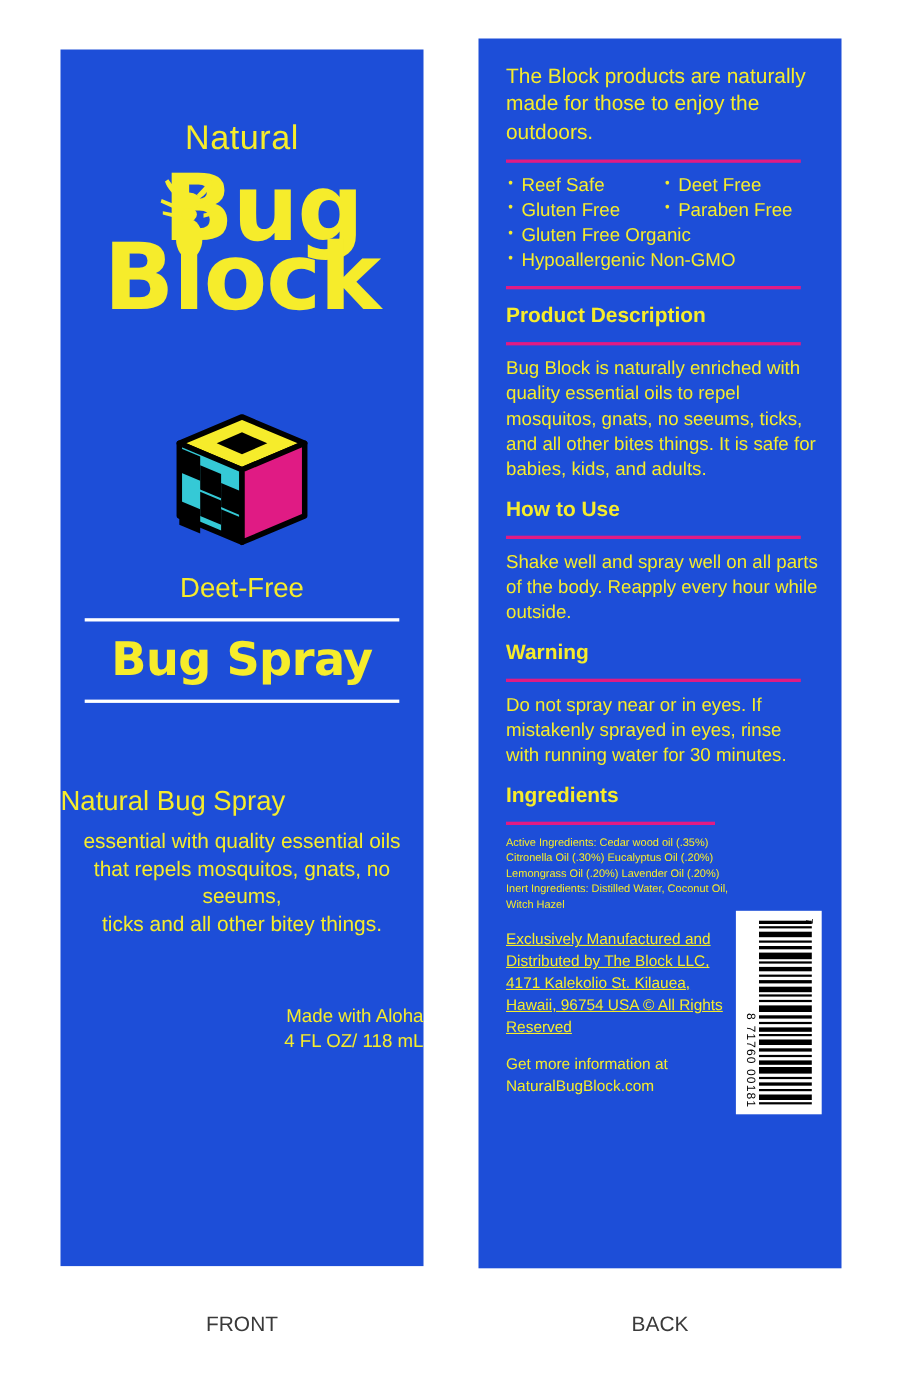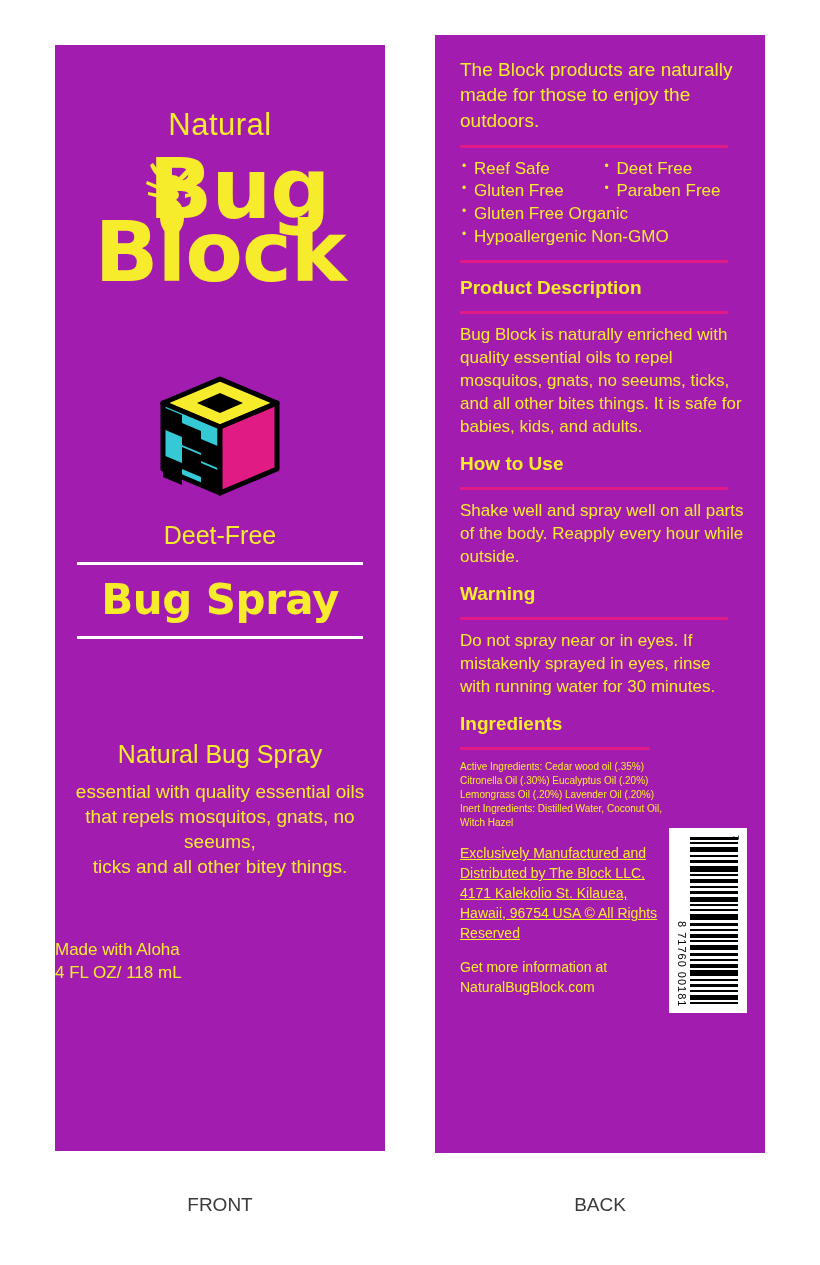--- a/index.html
+++ b/index.html
@@ -10,21 +10,21 @@
   body {
     width: 820px;
     height: 1265px;
     position: relative;
     font-family: "Liberation Sans", sans-serif;
     overflow: hidden;
   }
 
   .panel {
     position: absolute;
-    background: #a21caf;
+    background: #1d4ed8;
     box-sizing: border-box;
   }
 
   
   #front-panel {
     left: 55px;
     top: 45px;
     width: 330px;
     height: 1106px;
     padding: 0;
@@ -95,35 +95,34 @@
     font-size: 42px;
     text-align: center;
     font-family: "DejaVu Sans", sans-serif;
     letter-spacing: -0.5px;
     margin: 10px 0 8px 0;
   }
 
   .nbs-title {
     color: #f6ec2b;
     font-size: 25px;
-    text-align: center;
-    margin-top: 101px;
+    margin-top: 75px;
   }
   .nbs-body {
     color: #f6ec2b;
     font-size: 19px;
     text-align: center;
     line-height: 1.32;
     margin-top: 10px;
     padding: 0 14px;
   }
   .made-with {
     color: #f6ec2b;
     font-size: 17px;
-    text-align: left;
+    text-align: right;
     line-height: 1.35;
     margin-top: 60px;
   }
 
   
   #back-panel {
     left: 435px;
     top: 35px;
     width: 330px;
     height: 1118px;

